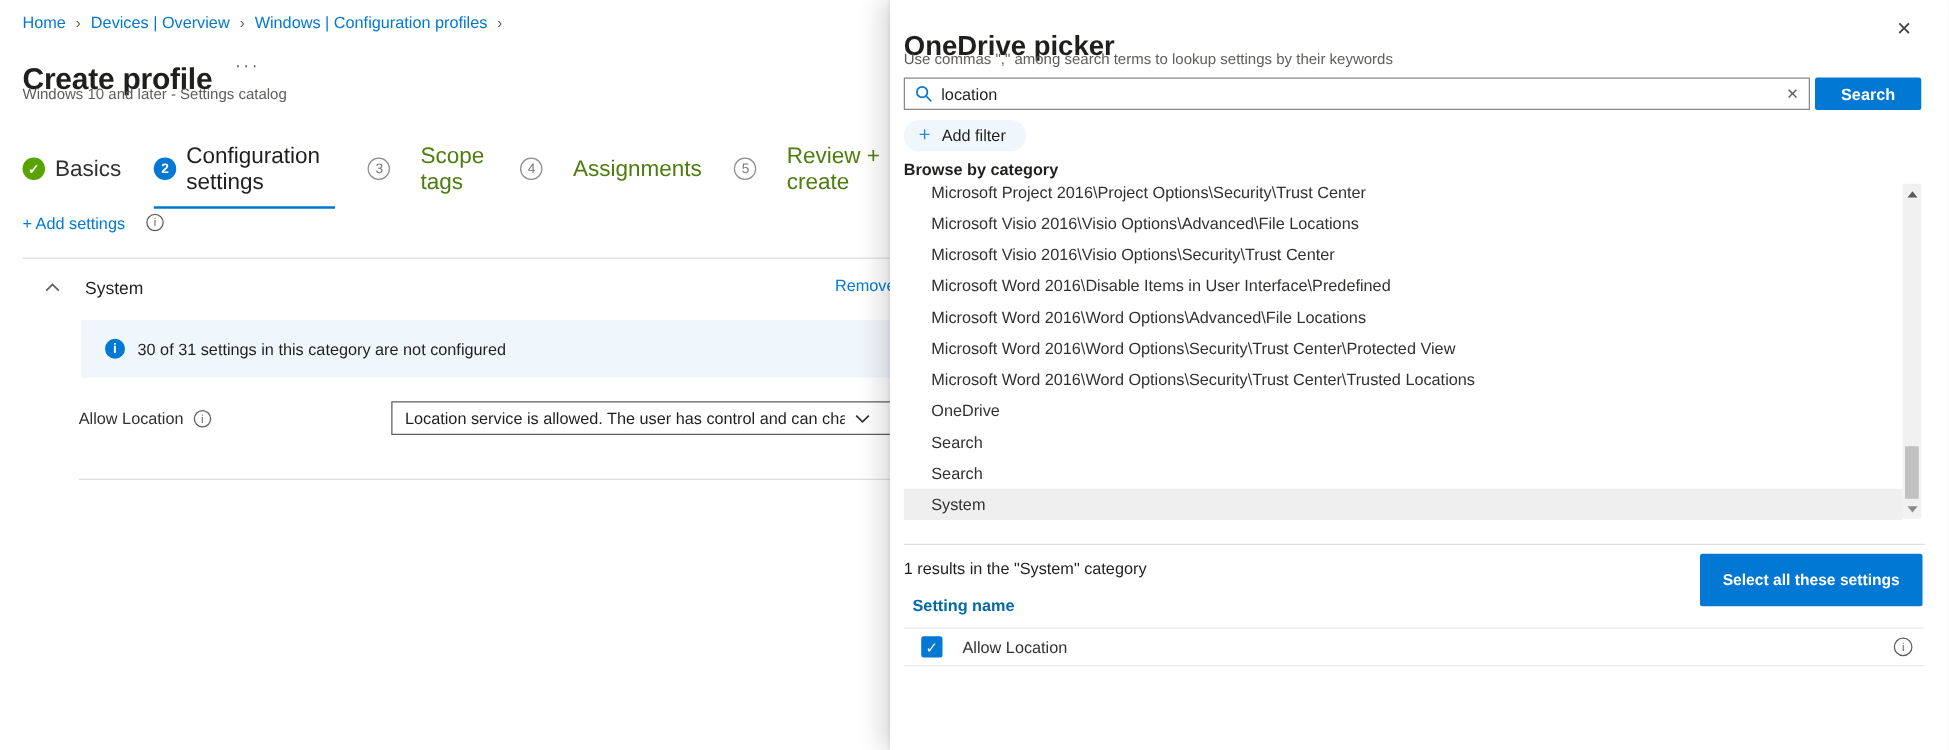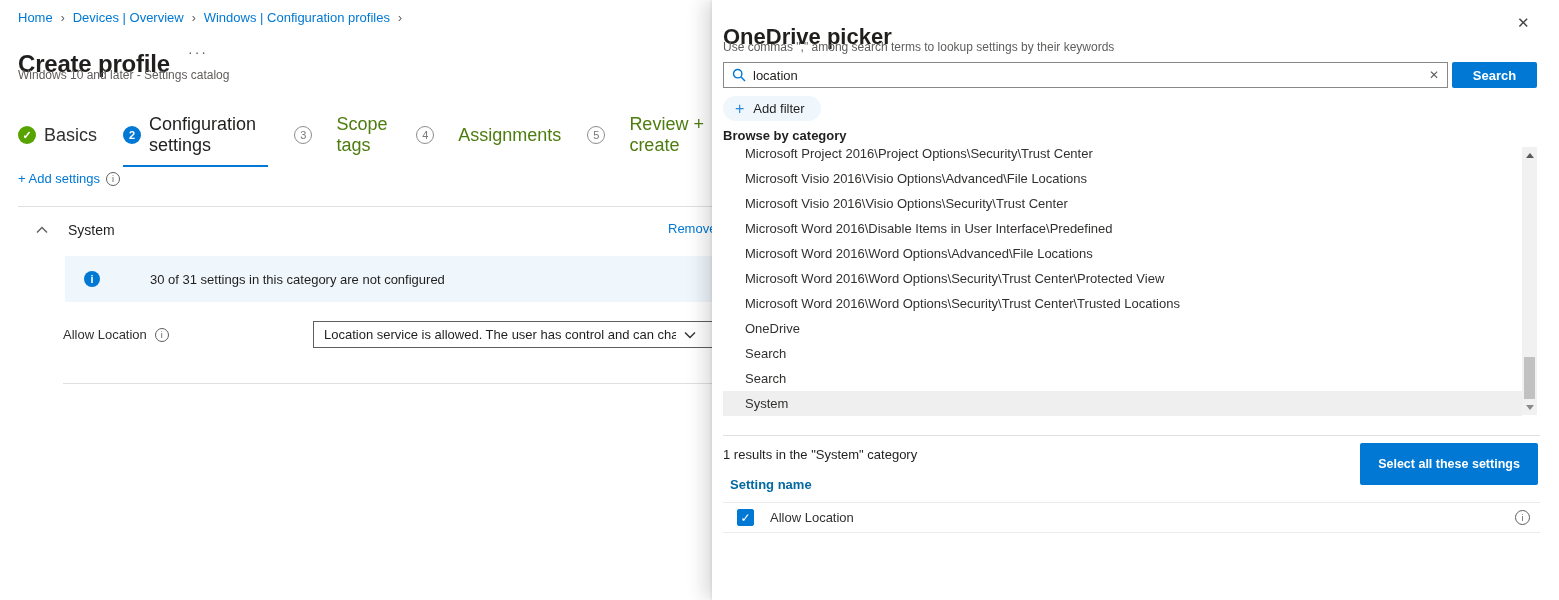--- a/index.html
+++ b/index.html
@@ -29,42 +29,42 @@
     width:18px; height:18px; border-radius:50%; display:flex; align-items:center; justify-content:center;
     font-size:11px; flex:0 0 auto;
   }
   .step.complete .step-circle { background:#57a300; color:#fff; font-weight:700; font-size:11px; }
   .step.active .step-circle { background:#0078d4; color:#fff; font-weight:700; }
   .step.upcoming .step-circle { border:1px solid #908e8c; color:#7a7976; }
   .step-label { font-size:18px; color:#323130; }
   .step.active .step-label { font-weight:400; color:#201f1e; }
   .step.upcoming .step-label { color:#4d7c0f;margin-left:16px; }
 
-  .add-settings { left:18px; top:171px; display:flex; align-items:flex-end; gap:6px; }
+  .add-settings { left:18px; top:171px; display:flex; align-items:flex-start; gap:17px; }
   .add-settings a { color:#0078d4; text-decoration:none; font-size:13px; cursor:pointer; }
   .info-circle {
     width:14px; height:14px; border-radius:50%; border:1px solid #605e5c; color:#605e5c;
     font-size:9px; display:flex; align-items:center; justify-content:center; font-style:normal;
   }
   .divider { background:#e1dfdd; height:1px; }
 
   .section-header { left:18px; top:218px; width:760px; height:24px; display:flex; align-items:center; }
   .chev-up { margin-left:18px; cursor:pointer; display:flex; }
   .section-title { margin-left:20px; font-size:14px; color:#201f1e; }
   .remove-link { position:absolute; left:650px; top:3px; color:#0078d4; font-size:13px; white-space:nowrap; cursor:pointer; }
 
   .info-banner {
     left:65px; top:256px; width:650px; height:46px; background:#eff6fc;
     display:flex; align-items:center; gap:10px; padding-left:19px;
   }
   .banner-icon {
     width:16px; height:16px; border-radius:50%; background:#0078d4; color:#fff;
     display:flex; align-items:center; justify-content:center; font-size:11px; font-weight:700; flex:0 0 auto;
   }
-  .banner-text { font-size:13px; color:#201f1e;margin-left:40px; }
+  .banner-text { font-size:13px; color:#201f1e; }
 
   .setting-label-row { left:63px; top:327px; display:flex; align-items:center; gap:8px; }
   .setting-label { font-size:13px; color:#323130; }
 
   .dropdown {
     left:313px; top:321px; width:402px; height:27px; border:1px solid #605e5c; background:#fff;
     display:flex; align-items:center; padding:0 10px; cursor:pointer;
   }
   .dropdown-value { flex:1; font-size:13px; color:#201f1e; white-space:nowrap; overflow:hidden; }
   .dropdown .chev { margin-left:8px; margin-right:8px; display:flex; }

